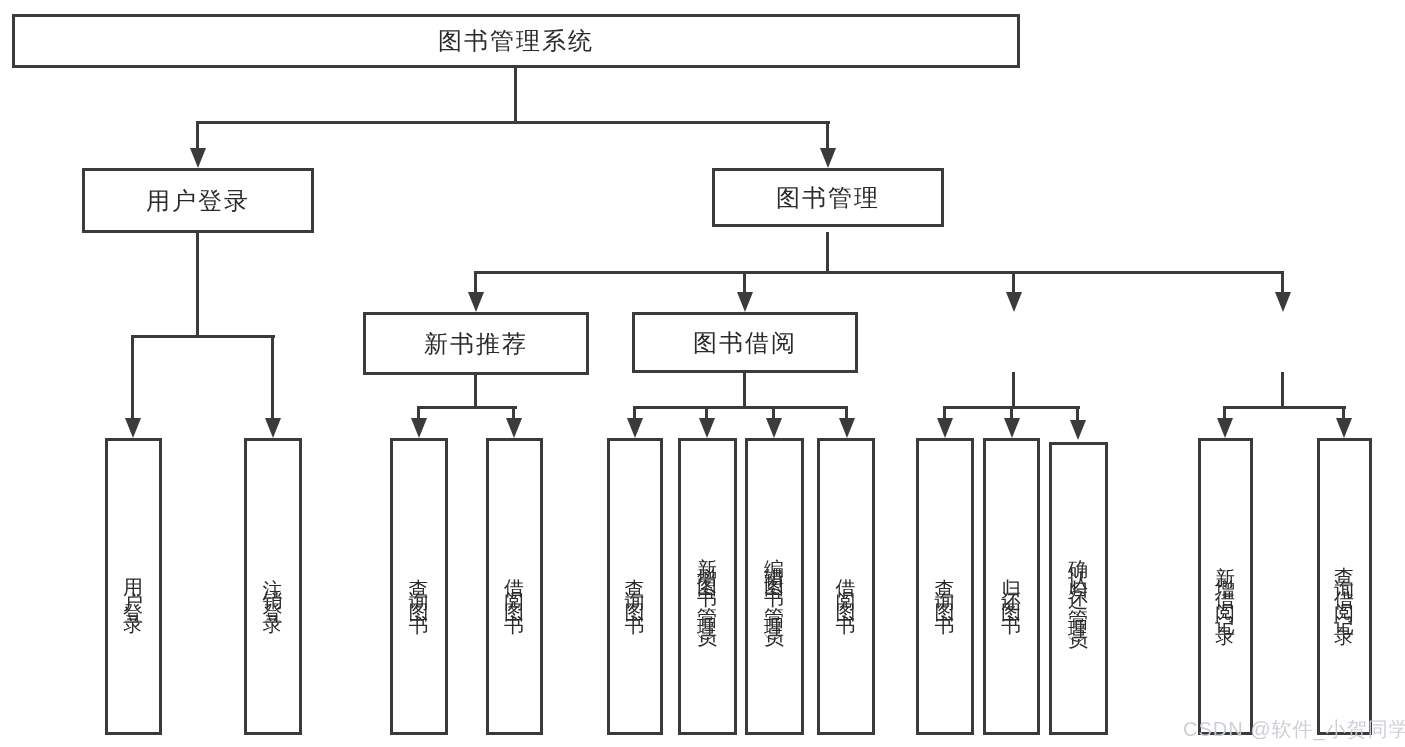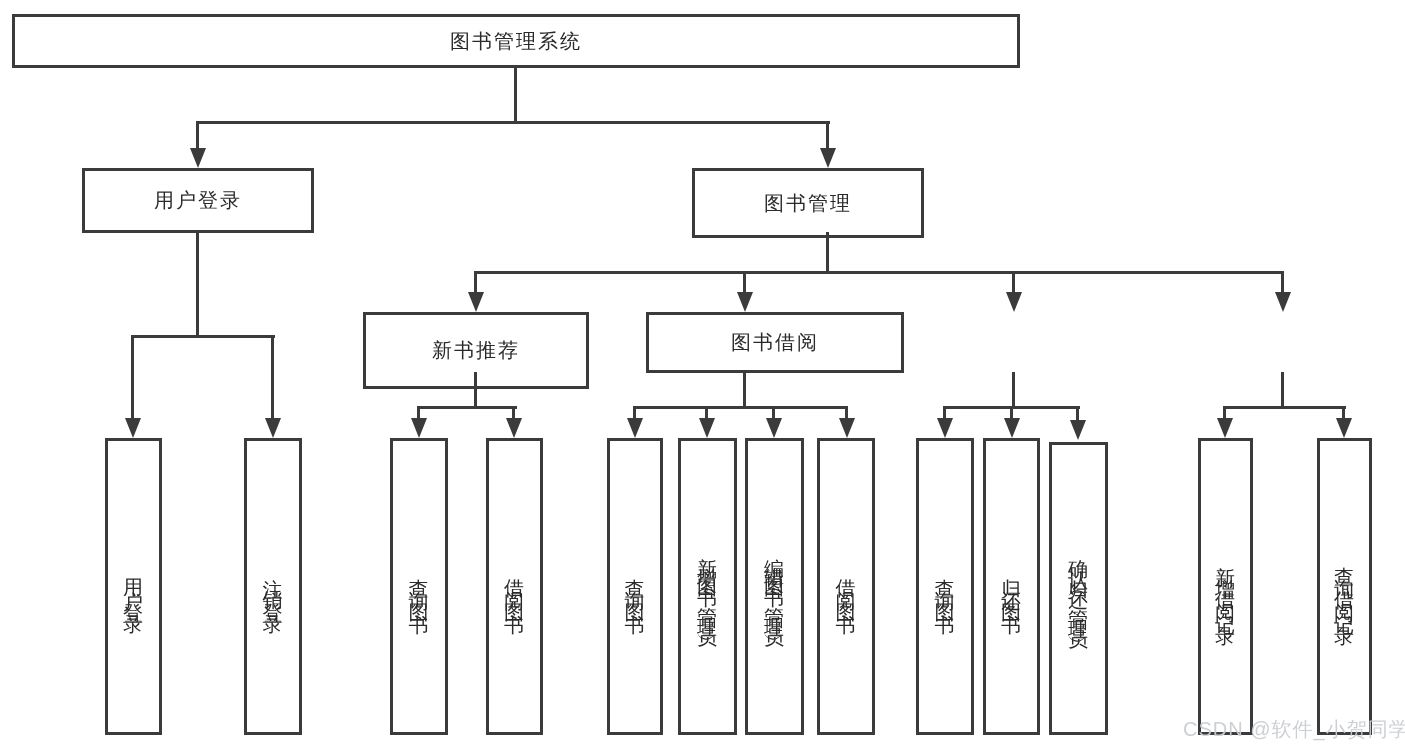--- a/index.html
+++ b/index.html
@@ -14,21 +14,21 @@
     position:absolute;
     background:#ffffff;
     border:3px solid #3b3b3b;
     box-sizing:border-box;
     display:flex;
     align-items:center;
     justify-content:center;
     color:#2a2a2a;
   }
   .hbox span{
-    font-size:20px;
+    font-size:24px;
     letter-spacing:2px;
     white-space:nowrap;
   }
   .vbox .vtext{
     writing-mode:vertical-lr;
     text-orientation:mixed;
     font-size:20px;
     letter-spacing:12px;
     line-height:1;
   }
@@ -65,21 +65,21 @@
   <div class="vline" style="left:514px;top:67px;height:56px"></div>
   <div class="hline" style="left:196px;top:121px;width:634px"></div>
   <div class="vline" style="left:196px;top:121px;height:31px"></div>
   <div class="arrow" style="left:190px;top:148px"></div>
   <div class="vline" style="left:826px;top:121px;height:31px"></div>
   <div class="arrow" style="left:820px;top:148px"></div>
 
   <div class="box hbox" style="left:82px;top:168px;width:232px;height:65px">
     <span>用户登录</span>
   </div>
-  <div class="box hbox" style="left:692px;top:168px;width:232px;height:70px">
+  <div class="box hbox" style="left:712px;top:168px;width:232px;height:59px">
     <span>图书管理</span>
   </div>
 
   <div class="vline" style="left:196px;top:232px;height:105px"></div>
   <div class="hline" style="left:131px;top:335px;width:144px"></div>
   <div class="vline" style="left:131px;top:335px;height:86px"></div>
   <div class="arrow" style="left:125px;top:418px"></div>
   <div class="vline" style="left:271px;top:335px;height:86px"></div>
   <div class="arrow" style="left:265px;top:418px"></div>
 
@@ -87,24 +87,24 @@
   <div class="hline" style="left:474px;top:271px;width:810px"></div>
   <div class="vline" style="left:474px;top:271px;height:24px"></div>
   <div class="arrow" style="left:468px;top:292px"></div>
   <div class="vline" style="left:743px;top:271px;height:24px"></div>
   <div class="arrow" style="left:737px;top:292px"></div>
   <div class="vline" style="left:1012px;top:271px;height:24px"></div>
   <div class="arrow" style="left:1006px;top:292px"></div>
   <div class="vline" style="left:1281px;top:271px;height:24px"></div>
   <div class="arrow" style="left:1275px;top:292px"></div>
 
-  <div class="box hbox" style="left:363px;top:312px;width:226px;height:77px">
+  <div class="box hbox" style="left:363px;top:312px;width:226px;height:63px">
     <span>新书推荐</span>
   </div>
-  <div class="box hbox" style="left:646px;top:312px;width:258px;height:61px">
+  <div class="box hbox" style="left:632px;top:312px;width:226px;height:61px">
     <span>图书借阅</span>
   </div>
 
   <div class="vline" style="left:474px;top:372px;height:36px"></div>
   <div class="hline" style="left:417px;top:406px;width:100px"></div>
   <div class="vline" style="left:417px;top:406px;height:16px"></div>
   <div class="arrow" style="left:411px;top:418px"></div>
   <div class="vline" style="left:512px;top:406px;height:16px"></div>
   <div class="arrow" style="left:506px;top:418px"></div>
 

